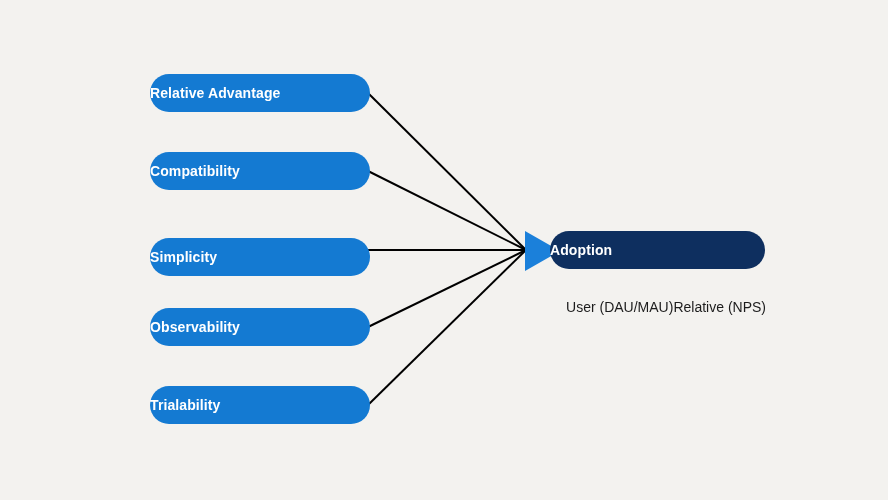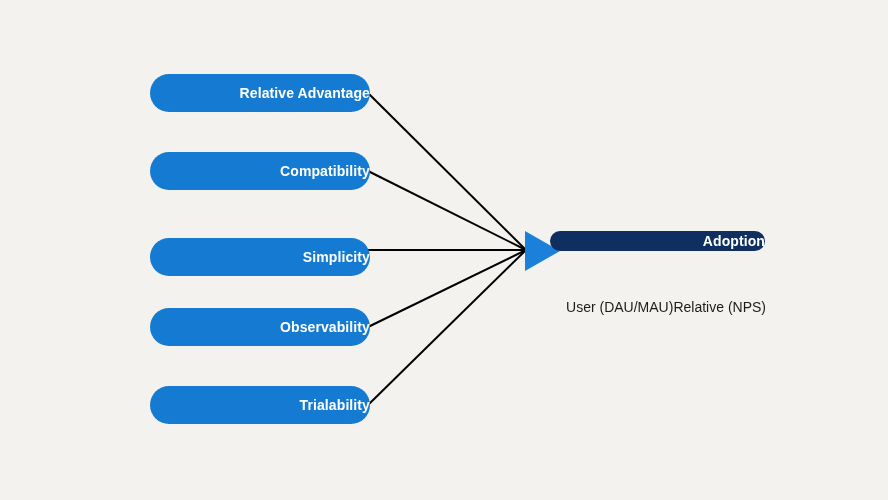--- a/index.html
+++ b/index.html
@@ -30,35 +30,35 @@
     stroke:var(--line-color);
     stroke-width:2;
   }
   .arrowhead{
     fill:var(--arrow-fill);
   }
   .pill{
     position:absolute;
     display:flex;
     align-items:center;
-    justify-content:flex-end;
+    justify-content:flex-start;
     border-radius:19px;
     z-index:2;
   }
   .factor{
     left:150px;
     width:220px;
     height:38px;
     background:var(--factor-fill);
   }
   .outcome{
     left:550px;
     top:231px;
     width:215px;
-    height:20px;
+    height:38px;
     background:var(--outcome-fill);
   }
   .pill-label{
     color:var(--pill-text);
     font-size:14px;
     font-weight:bold;
     letter-spacing:.1px;
     white-space:nowrap;
   }
   .metrics{

